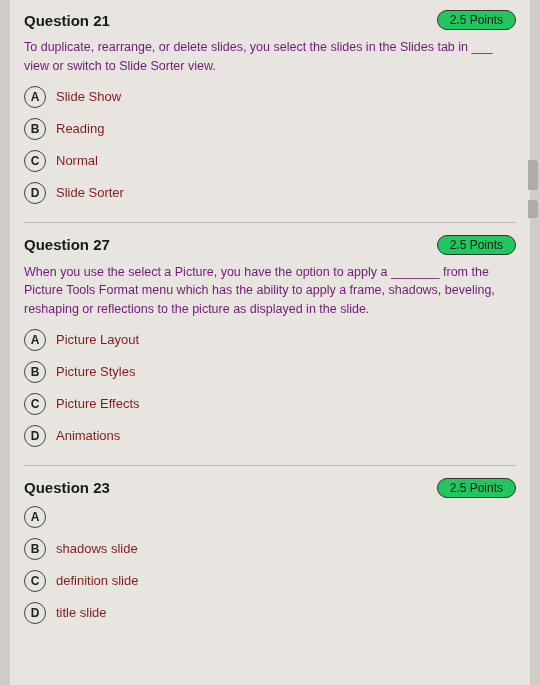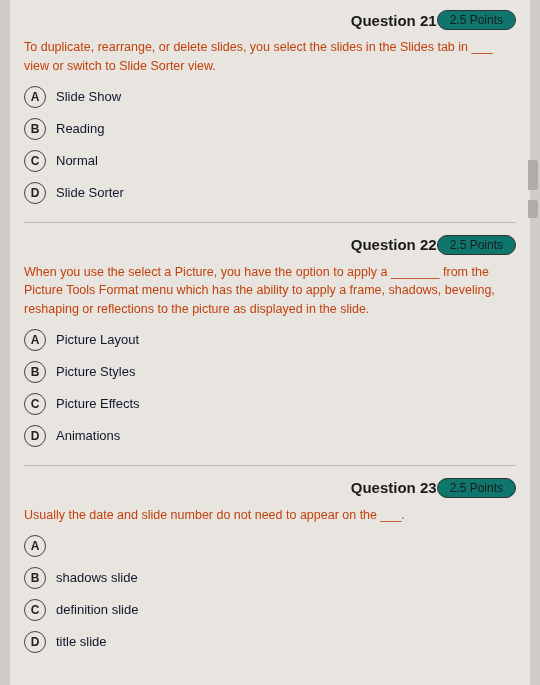--- a/index.html
+++ b/index.html
@@ -26,46 +26,47 @@
       padding: 10px 14px 20px 14px;
       position: relative;
     }
 
     .question-block {
       margin-bottom: 18px;
     }
 
     .question-header {
       display: flex;
-      justify-content: flex-end;
+      justify-content: space-between;
       align-items: center;
       margin-bottom: 8px;
+      gap: 16px;
     }
 
     .question-title {
       font-size: 15px;
       font-weight: bold;
       color: #1a1a1a;
     }
 
     .points-badge {
       border: 1.5px solid #333;
       border-radius: 14px;
       padding: 2px 12px;
       font-size: 12px;
-      background: #0f766e;
+      background: #22c55e;
       color: #1a1a1a;
       white-space: nowrap;
     }
 
     .question-text {
       font-size: 12.5px;
       line-height: 1.5;
       margin-bottom: 10px;
-      color: #c2410c;
+      color: #701a75;
     }
 
     .options-list {
       list-style: none;
       padding: 0;
     }
 
     .option-item {
       display: flex;
       align-items: center;
@@ -84,21 +85,21 @@
       font-size: 12px;
       font-weight: bold;
       margin-right: 10px;
       flex-shrink: 0;
       background: transparent;
       color: #222;
     }
 
     .option-label {
       font-size: 13px;
-      color: #0f172a;
+      color: #7f1d1d;
     }
 
     .divider {
       height: 1px;
       background: #bbb;
       margin: 6px 0 12px 0;
     }
 
     .side-tab {
       position: absolute;
@@ -158,21 +159,21 @@
         </div>
         <span class="option-label">Slide Sorter</span>
       </li>
     </ul>
   </div>
 
   <div class="divider"></div>
 
   <div class="question-block">
     <div class="question-header">
-      <span class="question-title">Question 22</span>
+      <span class="question-title">Question 27</span>
       <span class="points-badge">2.5 Points</span>
     </div>
     <p class="question-text">When you use the select a Picture, you have the option to apply a _______ from the Picture Tools Format menu which has the ability to apply a frame, shadows, beveling, reshaping or reflections to the picture as displayed in the slide.</p>
     <ul class="options-list">
       <li class="option-item">
         <div class="option-circle">
           <span>A</span>
         </div>
         <span class="option-label">Picture Layout</span>
       </li>
@@ -197,21 +198,20 @@
     </ul>
   </div>
 
   <div class="divider"></div>
 
   <div class="question-block">
     <div class="question-header">
       <span class="question-title">Question 23</span>
       <span class="points-badge">2.5 Points</span>
     </div>
-    <p class="question-text">Usually the date and slide number do not need to appear on the ___.</p>
     <ul class="options-list">
       <li class="option-item">
         <div class="option-circle">
           <span>A</span>
         </div>
       </li>
       <li class="option-item">
         <div class="option-circle">
           <span>B</span>
         </div>

